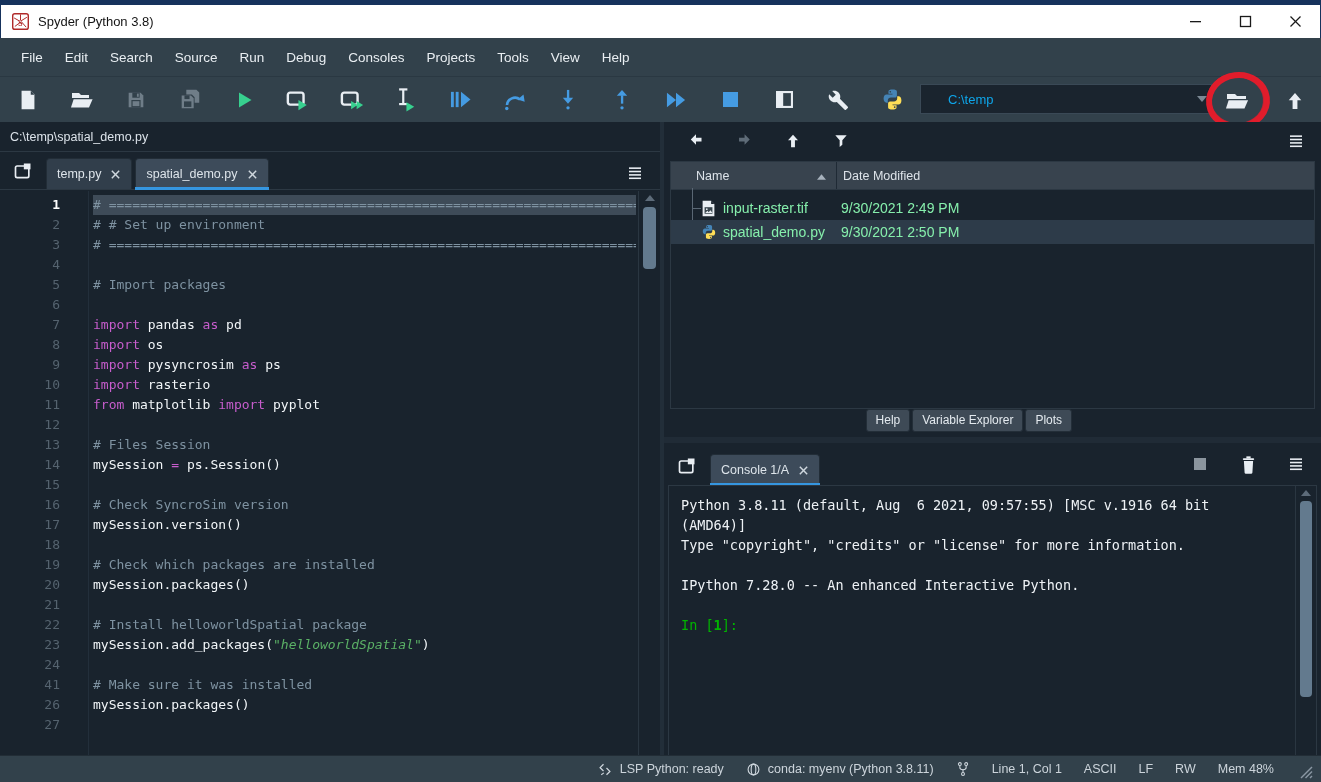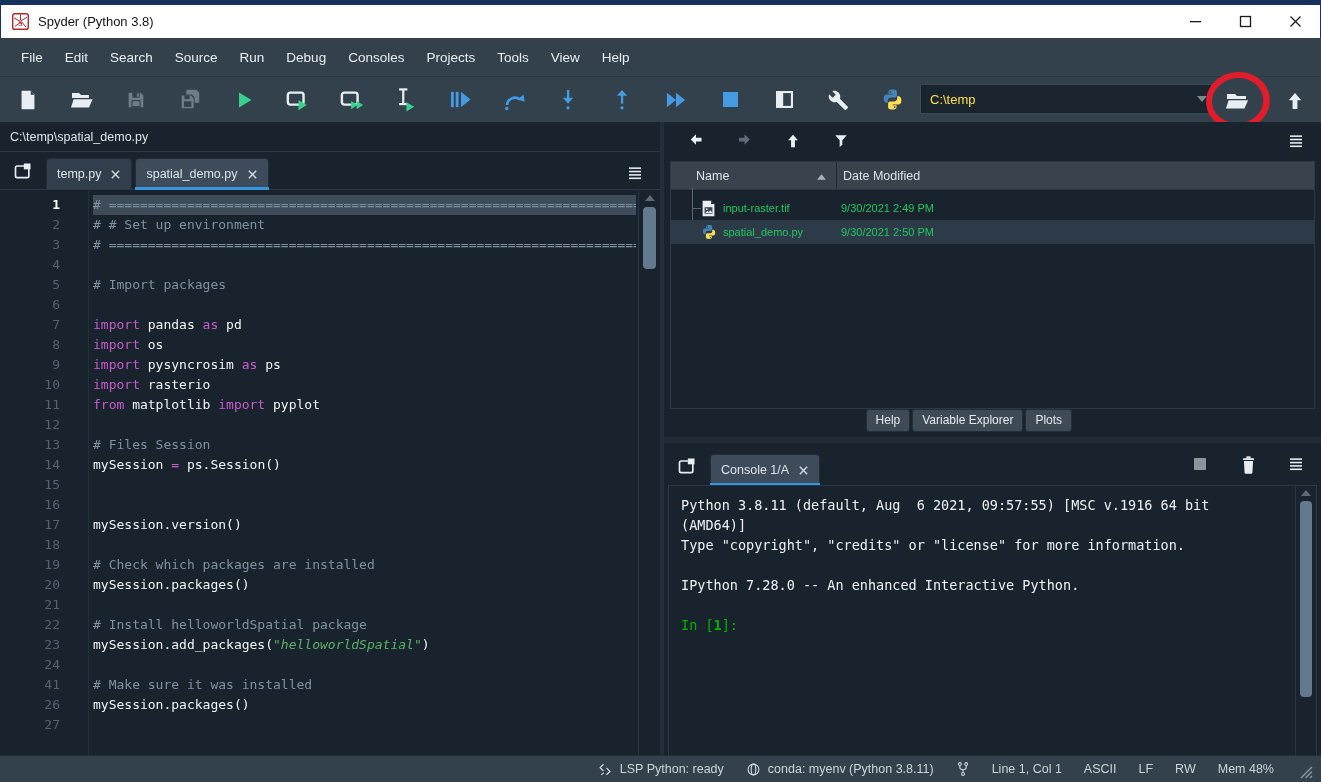--- a/index.html
+++ b/index.html
@@ -18,21 +18,21 @@
   .win-controls { margin-left:auto; display:flex; height:100%; }
   .win-btn { width:50px; height:100%; display:flex; align-items:center; justify-content:center; color:#1a1a1a; }
   .menubar { position:absolute; left:0; top:38px; width:100%; height:38px; background:#32414B;
              display:flex; align-items:center; padding-left:10px; }
   .menu-item { color:#e9eef2; font-size:13.5px; padding:7px 11px; border-radius:2px; }
   .toolbar { position:absolute; left:0; top:76px; width:100%; height:46px; background:#32414B;
              border-top:1px solid #2a3842; display:flex; align-items:center; padding-left:14px; }
   .tb-btn { width:28px; height:34px; margin-right:26px; display:flex; align-items:center; justify-content:center; flex:none; }
   .path-combo { position:absolute; left:920px; top:84px; width:292px; height:30px; background:#1a242e;
                 border:1px solid #3a4956; display:flex; align-items:center; }
-  .path-text { color:#fde047; font-size:13px; padding-left:9px; flex:1; }
+  .path-text { color:#0ea5e9; font-size:13px; padding-left:27px; flex:1; }
   .combo-arrow { width:18px; display:flex; justify-content:center; }
   .tb-right-btn { position:absolute; top:84px; width:34px; height:34px; display:flex; align-items:center; justify-content:center; }
   #browse-btn { left:1220px; }
   #parent-btn { left:1278px; }
   .red-annot { position:absolute; left:1201px; top:68px; pointer-events:none; }
   
   .main { position:absolute; left:0; top:122px; width:1321px; height:709px; display:flex; background:#202b36; }
   .editor-pane { position:relative; width:660px; height:100%; background:#19232D; flex:none; }
   .v-split { width:4px; background:#222e39; flex:none; }
   .right-col { position:relative; flex:1; display:flex; flex-direction:column; }
@@ -77,21 +77,21 @@
   
   .explorer-pane { position:relative; height:315px; background:#19232D; flex:none; }
   .exp-toolbar { position:absolute; left:0; right:0; top:0; height:38px; display:flex; align-items:center; padding-left:20px; }
   .exp-nav { width:26px; height:26px; margin-right:22px; display:flex; align-items:center; justify-content:center; }
   .exp-table { position:absolute; left:6px; right:6px; top:39px; bottom:28px; border:1px solid #2c3843; background:#19232D; overflow:hidden; }
   .exp-header { display:flex; height:28px; background:#38434e; border-bottom:1px solid #2c3843; color:#dde3e9; font-size:12.5px; }
   .exp-h-name { width:166px; display:flex; align-items:center; padding-left:25px; border-right:1px solid #1f2a35; position:relative; }
   .exp-h-name .sort { position:absolute; right:10px; }
   .exp-h-date { flex:1; display:flex; align-items:center; padding-left:6px; }
   .exp-rows { position:relative; padding-top:6px; }
-  .exp-row { position:relative; height:24px; display:flex; align-items:center; color:#22c55e; font-size:11px; }
+  .exp-row { position:relative; height:24px; display:flex; align-items:center; color:#86efac; font-size:14px; }
   .exp-row.selected { background:#2d3b49; }
   .exp-row .ficon { position:absolute; left:30px; display:flex; }
   .exp-row .fname { position:absolute; left:52px; }
   .exp-row .fdate { position:absolute; left:170px; }
   .tree-v { position:absolute; left:21px; width:1px; background:#5a6774; }
   .tree-h { position:absolute; left:21px; width:9px; height:1px; background:#5a6774; }
   .pane-tabs { position:absolute; left:0; right:0; bottom:0; height:28px; display:flex; justify-content:center; align-items:flex-start; }
   .ptab { position:relative; padding:3px 9px 4px; margin:0 1px; background:#3e4a56; border:1px solid #232e38;
           border-radius:3px; color:#e3e9ee; font-size:12px; top:0; }
   .ptab.active { background:#b91c1c; border-top:2px solid #f97316;margin-top:28px; }
@@ -452,20 +452,21 @@
             <div class="cl">
               <span class="ln">14</span>
               <span class="codetext"><span class="tok-t">mySession </span><span class="tok-o">=</span><span class="tok-t"> ps.Session()</span></span>
             </div>
             <div class="cl">
               <span class="ln">15</span>
               <span class="codetext"></span>
             </div>
             <div class="cl">
               <span class="ln">16</span>
+              <span class="codetext"><span class="tok-c"># Check SyncroSim version</span></span>
             </div>
             <div class="cl">
               <span class="ln">17</span>
               <span class="codetext"><span class="tok-t">mySession.version()</span></span>
             </div>
             <div class="cl">
               <span class="ln">18</span>
               <span class="codetext"></span>
             </div>
             <div class="cl">

